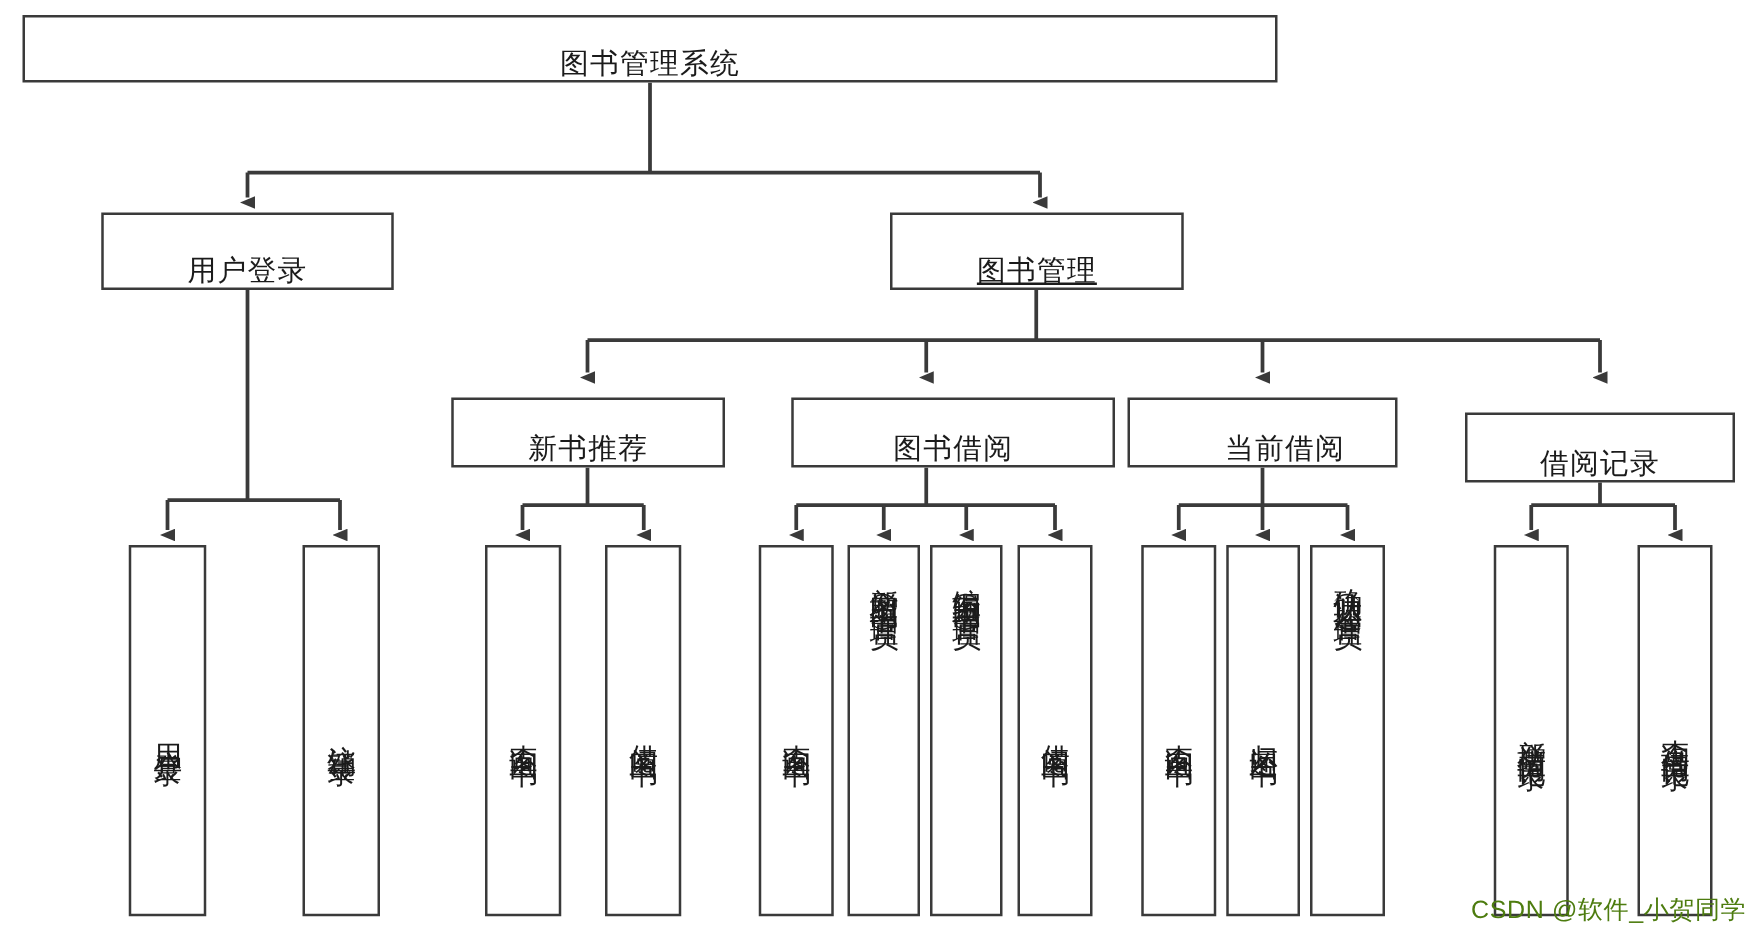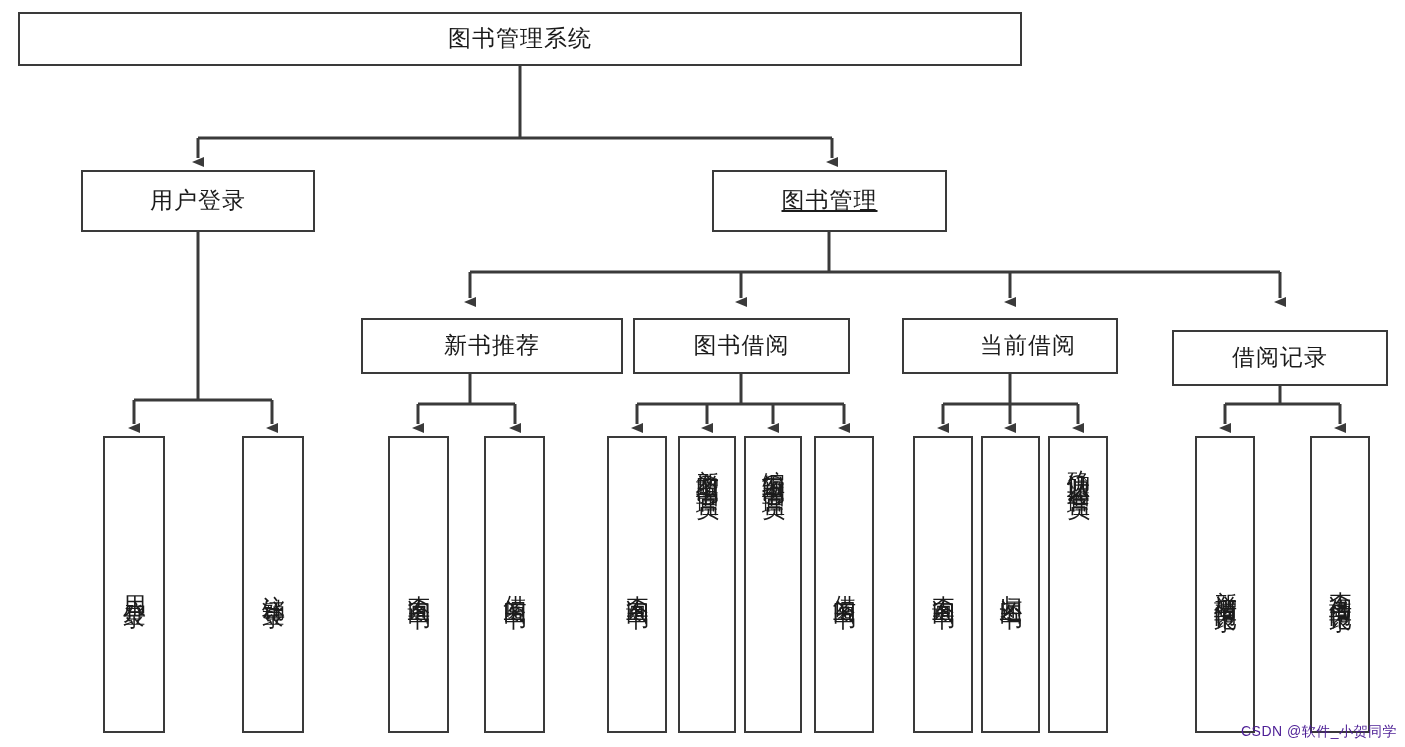--- a/index.html
+++ b/index.html
@@ -24,21 +24,21 @@
     width: 1405px;
     height: 747px;
     pointer-events: none;
   }
   .node {
     position: absolute;
     box-sizing: border-box;
     background: #ffffff;
     border: 2.5px solid #3a3a3a;
     display: flex;
-    align-items: center;
+    align-items: flex-end;
     justify-content: center;
     color: #1b1b1b;
     line-height: 1.12;
   }
   .node.horiz {
     font-size: 23px;
     letter-spacing: 1px;
   }
   .node.vert {
     font-size: 23px;
@@ -56,22 +56,22 @@
   .node.vert.mid .vtext {
     margin-top: 0;
   }
   .node .htext {
     white-space: nowrap;
   }
   #watermark {
     position: absolute;
     right: 8px;
     bottom: 6px;
-    font-size: 14px;
-    color: #4c1d95;
+    font-size: 20px;
+    color: #4d7c0f;
     letter-spacing: 0.5px;
     white-space: nowrap;
     user-select: none;
   }
 </style>
 </head>
 <body>
 
 <div id="stage">
 
@@ -129,24 +129,24 @@
     <span class="htext">图书管理系统</span>
   </div>
 
   <div class="node horiz" style="left:81px;  top:170px; width:234px; height:62px;">
     <span class="htext">用户登录</span>
   </div>
   <div class="node horiz" style="left:712px; top:170px; width:235px; height:62px;text-decoration:underline;">
     <span class="htext">图书管理</span>
   </div>
 
-  <div class="node horiz" style="left:361px;  top:318px; width:262px; height:56px;">
+  <div class="node horiz" style="left:361px;  top:318px; width:219px; height:56px;">
     <span class="htext">新书推荐</span>
   </div>
-  <div class="node horiz" style="left:633px;  top:318px; width:217px; height:56px;">
+  <div class="node horiz" style="left:633px;  top:318px; width:259px; height:56px;">
     <span class="htext">图书借阅</span>
   </div>
   <div class="node horiz" style="left:902px;  top:318px; width:216px; height:56px;padding-left:36px;">
     <span class="htext">当前借阅</span>
   </div>
   <div class="node horiz" style="left:1172px; top:318px; width:216px; height:56px;margin-top:12px;">
     <span class="htext">借阅记录</span>
   </div>
 
   <div class="node vert mid" style="left:103px; top:436px; width:62px; height:297px; align-items:center;">

